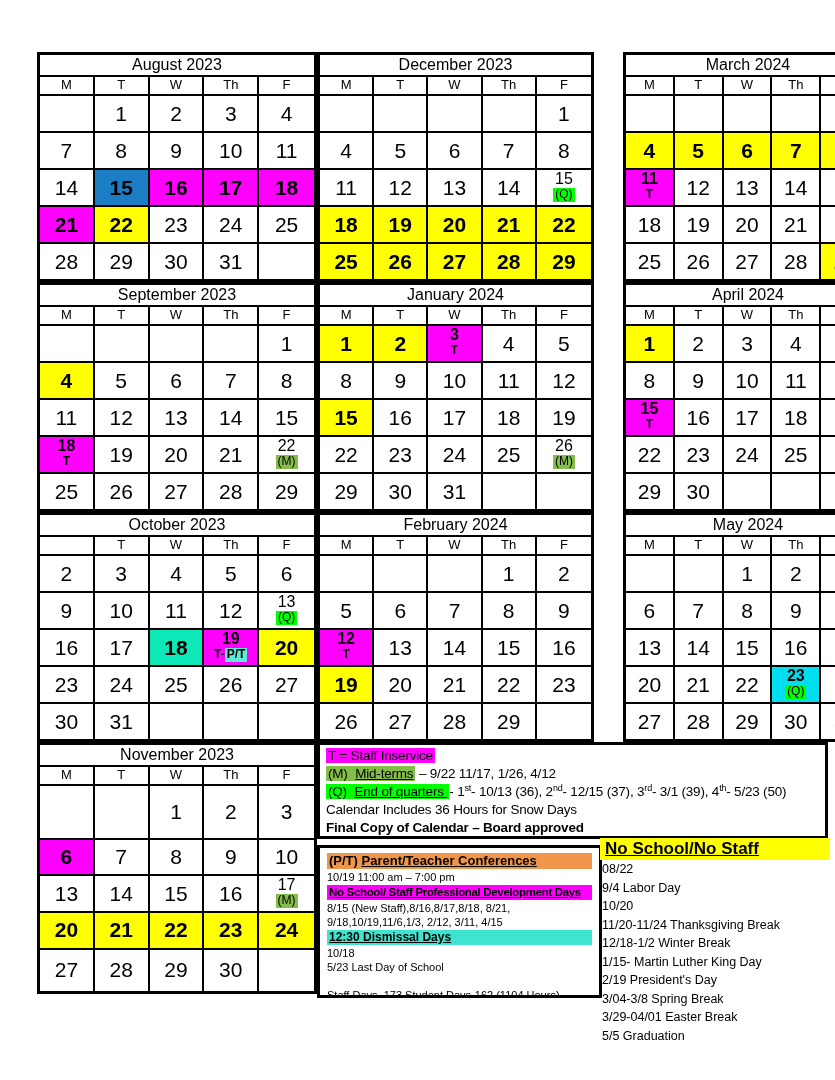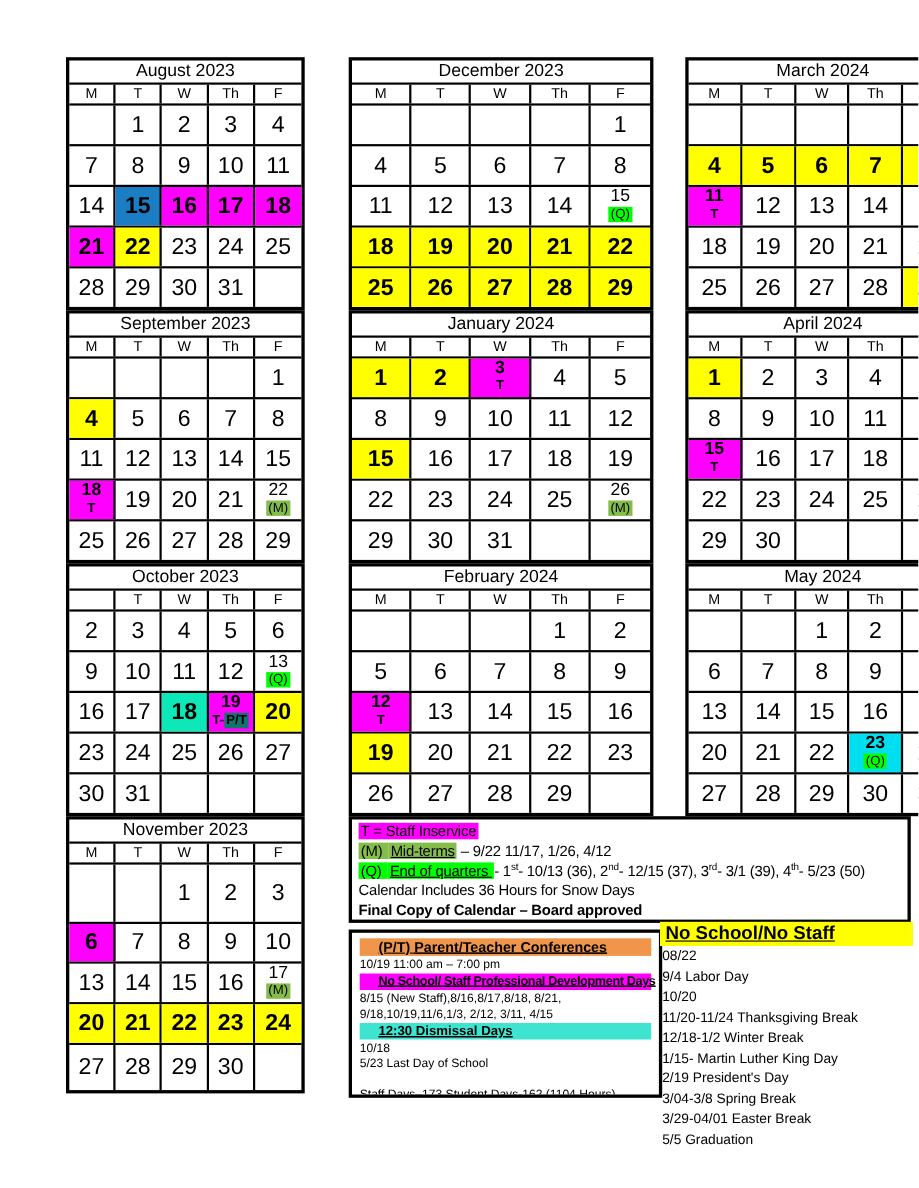--- a/index.html
+++ b/index.html
@@ -1,19 +1,19 @@
 <!DOCTYPE html>
 <html><head>
 <meta charset="utf-8">
 <style>
   html,body{margin:0;padding:0;background:#fff;}
   #sheet{position:relative;width:835px;height:1080px;background:#fff;
          font-family:"Liberation Sans",sans-serif;color:#000;overflow:hidden;}
   .cal-col{position:absolute;top:52px;}
-  .c1{left:60px;width:217px;}
+  .c1{left:37px;width:280px;}
   .c2{left:317px;width:277px;}
   .c3{left:583px;width:250px;padding-left:40px;}
   .month{box-sizing:border-box;border:3px solid #000;height:230px;display:flex;
          flex-direction:column;background:#fff;}
   .m-november-2023{height:252px;}
   .mtitle{flex:0 0 20px;border-bottom:2px solid #000;text-align:center;
           font-size:16px;line-height:20px;}
   .wdrow{flex:0 0 17px;border-bottom:2px solid #000;display:grid;
          grid-template-columns:repeat(5,1fr);}
   .wdcell{border-right:2px solid #000;text-align:center;font-size:13px;line-height:16px;}
@@ -30,21 +30,21 @@
   .dcell.has-sub{justify-content:flex-start;padding-top:1px;font-size:16px;}
   .dnum{line-height:1.05;}
   .dsub{font-size:12px;line-height:1.15;font-weight:normal;display:flex;}
   .hl{padding:0 2px;}
   sup{font-size:9px;line-height:0;}
   #legend-box{position:absolute;left:317px;top:742px;width:511px;height:97px;
               box-sizing:border-box;border:3px solid #000;padding:2px 6px;
               font-size:13.5px;line-height:18px;white-space:nowrap;letter-spacing:-0.2px;}
   #pt-box{position:absolute;left:317px;top:845px;width:285px;height:153px;
           box-sizing:border-box;border:3px solid #000;padding:4px 7px;overflow:hidden;}
-  .pt-bar{font-size:12px;line-height:15px;margin:1px 0;padding:0 17px;white-space:nowrap;text-decoration:underline;}
+  .pt-bar{font-size:12px;line-height:15px;margin:1px 0;padding:0 2px;white-space:nowrap;}
   .pt-bar.big{font-size:13px;line-height:16px;}
   .pt-bar.tight{font-size:11.5px;letter-spacing:-0.33px;}
   .pt-line{font-size:11px;line-height:14px;min-height:14px;}
   #noschool-box{position:absolute;left:600px;top:838px;width:230px;}
   .ns-title{font-size:17px;font-weight:bold;text-decoration:underline;
             padding:1px 5px;line-height:20px;}
   .ns-item{font-size:12.5px;line-height:18.5px;padding-left:2px;}
 </style>
 </head>
 <body>
@@ -180,21 +180,21 @@
           </div>
         </div>
         <div class="week week-3">
           <div class="dcell">16</div>
           <div class="dcell">17</div>
           <div class="dcell bold" style="background-color: rgb(12, 232, 184);">18</div>
           <div class="dcell bold has-sub" style="background-color: rgb(255, 0, 255);">
             <div class="dnum">19</div>
             <div class="dsub">
               <span style="font-weight: bold;">T-</span>
-              <span class="hl" style="background-color: #0f766e; font-weight: bold;">P/T</span>
+              <span class="hl" style="background-color: #5eead4; font-weight: bold;">P/T</span>
             </div>
           </div>
           <div class="dcell bold" style="background-color: rgb(255, 255, 0);">20</div>
         </div>
         <div class="week week-4">
           <div class="dcell">23</div>
           <div class="dcell">24</div>
           <div class="dcell">25</div>
           <div class="dcell">26</div>
           <div class="dcell">27</div>

